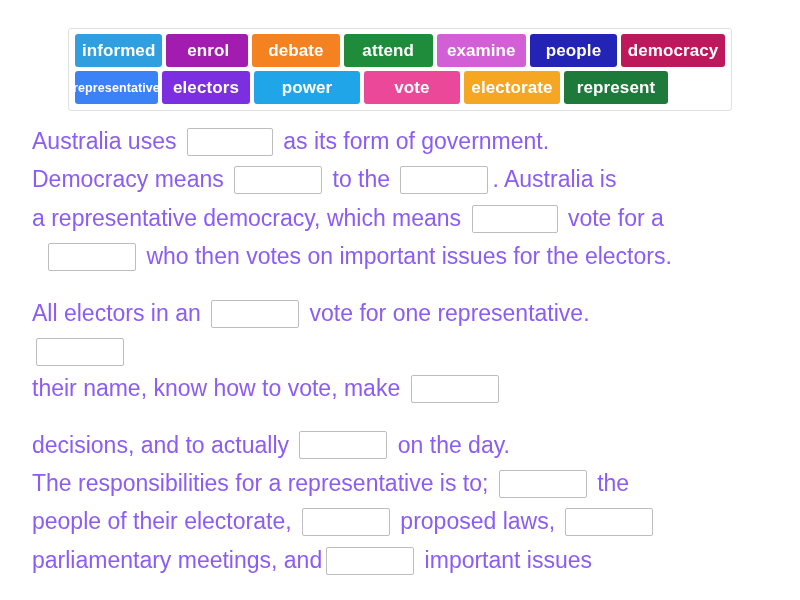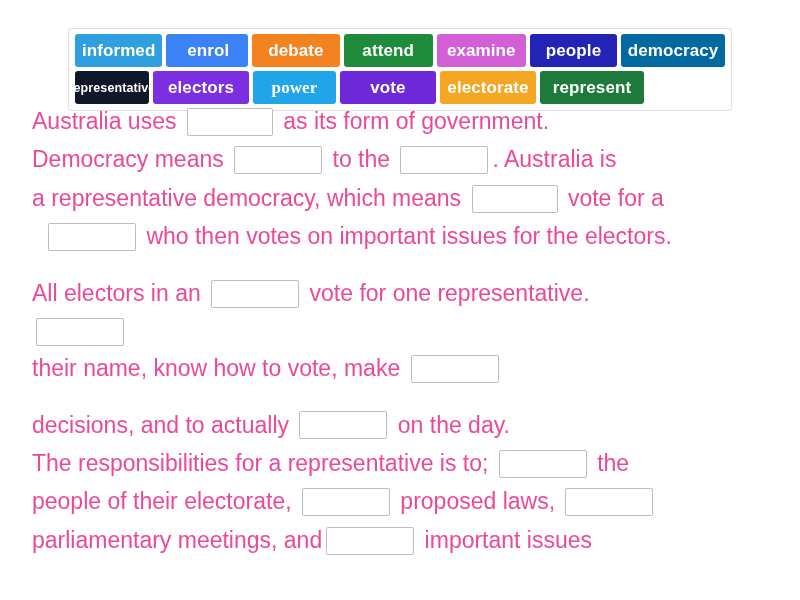--- a/index.html
+++ b/index.html
@@ -54,23 +54,23 @@
     user-select: none;
     padding: 0 6px;
     box-sizing: border-box;
   }
   .chip.small { font-size: 12.5px; }
 
   
   .sentences {
     position: absolute;
     left: 32px;
-    top: 102px;
+    top: 122px;
     width: 744px;
-    color: #ec4899;
+    color: #8b5cf6;
   }
   .para {
     font-size: 23px;
     line-height: 37px;
     margin: 0 0 0 0;
   }
   .para.block-gap { margin-top: 18px; }
   .line {
     display: block;
     white-space: nowrap;
@@ -89,32 +89,32 @@
   .indent { display: inline-block; width: 12px; }
 </style>
 </head>
 <body>
 
 <div id="app">
 
   <div class="wordbank">
     <div class="wb-row">
       <div class="chip" style="background:#2f9fe0;width:94px;">informed</div>
-      <div class="chip" style="background:#3b82f6;width:88px;padding-left:8px;">enrol</div>
+      <div class="chip" style="background:#a21caf;width:88px;padding-left:8px;">enrol</div>
       <div class="chip" style="background:#f58220;width:94px;">debate</div>
       <div class="chip" style="background:#1e8c3a;width:96px;">attend</div>
       <div class="chip" style="background:#d35fd6;width:96px;">examine</div>
       <div class="chip" style="background:#2323b5;width:94px;text-align:right;">people</div>
-      <div class="chip" style="background:#0369a1;width:112px;">democracy</div>
+      <div class="chip" style="background:#be185d;width:112px;">democracy</div>
     </div>
     <div class="wb-row">
-      <div class="chip small" style="background:#0f172a;width:74px;">representative</div>
-      <div class="chip" style="background:#7b2fe0;width:96px;">electors</div>
-      <div class="chip" style="background:#1fa5e8;width:83px;font-family:Liberation Serif, serif;">power</div>
-      <div class="chip" style="background:#6d28d9;width:96px;">vote</div>
+      <div class="chip small" style="background:#3b82f6;width:83px;">representative</div>
+      <div class="chip" style="background:#7b2fe0;width:88px;">electors</div>
+      <div class="chip" style="background:#1fa5e8;width:106px;">power</div>
+      <div class="chip" style="background:#ec4899;width:96px;">vote</div>
       <div class="chip" style="background:#f5a623;width:96px;">electorate</div>
       <div class="chip" style="background:#1e7a3a;width:104px;">represent</div>
     </div>
   </div>
 
   <div class="sentences">
 
     <div class="para">
       <span class="line">
         <span class="txt">Australia uses</span>

